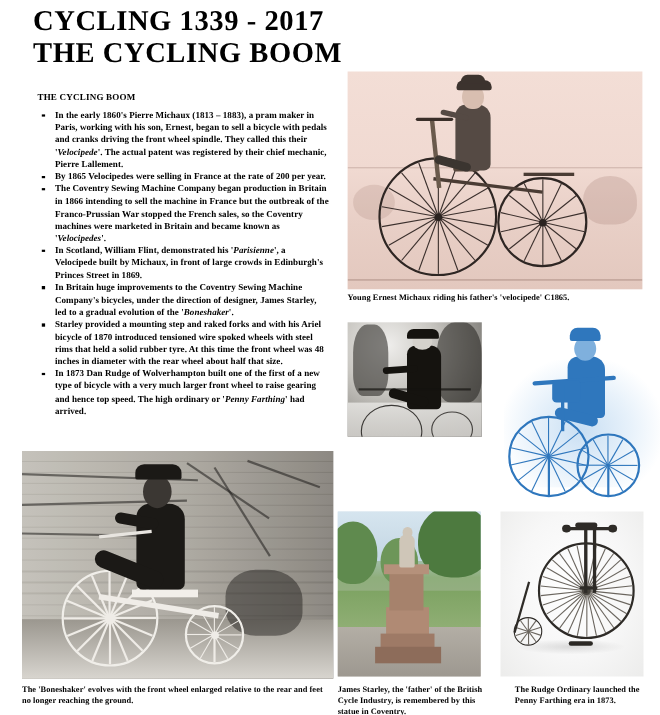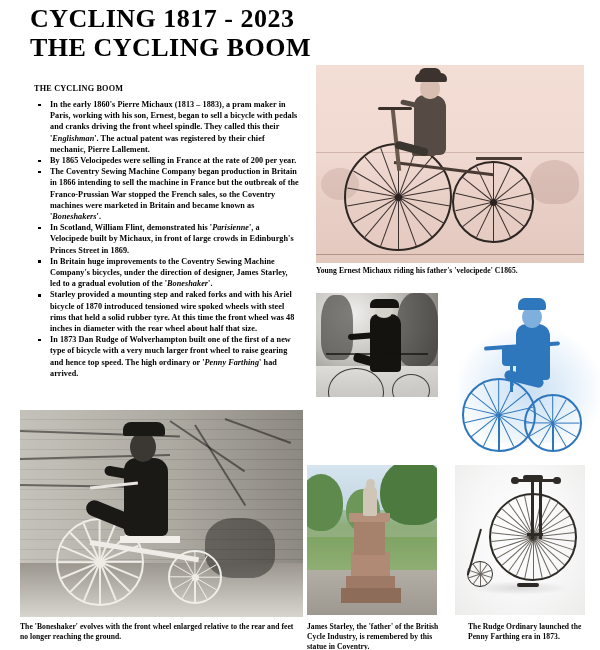--- a/index.html
+++ b/index.html
@@ -221,30 +221,30 @@
     position: absolute; border-radius: 50%;
     background: radial-gradient(ellipse, rgba(0,0,0,0.12), rgba(0,0,0,0) 70%);
   }
 </style>
 </head>
 <body>
 
 <div class="page">
 
   <div class="title-block">
-    <div class="title-line">CYCLING 1817 - 2023</div>
+    <div class="title-line">CYCLING 1339 - 2017</div>
     <div class="title-line">THE CYCLING BOOM</div>
   </div>
 
   <div class="text-col">
     <div class="subhead">THE CYCLING BOOM</div>
     <ul class="bullets">
-      <li>In the early 1860's Pierre Michaux (1813 – 1883), a pram maker in Paris, working with his son, Ernest, began to sell a bicycle with pedals and cranks driving the front wheel spindle.  They called this their '<span class="it">Englishman</span>'.  The actual patent was registered by their chief mechanic, Pierre Lallement.</li>
+      <li>In the early 1860's Pierre Michaux (1813 – 1883), a pram maker in Paris, working with his son, Ernest, began to sell a bicycle with pedals and cranks driving the front wheel spindle.  They called this their '<span class="it">Velocipede</span>'.  The actual patent was registered by their chief mechanic, Pierre Lallement.</li>
       <li>By 1865 Velocipedes were selling in France at the rate of 200 per year.</li>
-      <li>The Coventry Sewing Machine Company began production in Britain in 1866 intending to sell the machine in France but the outbreak of the Franco-Prussian War stopped the French sales, so the Coventry machines were marketed in Britain and became known as '<span class="it">Boneshakers</span>'.</li>
+      <li>The Coventry Sewing Machine Company began production in Britain in 1866 intending to sell the machine in France but the outbreak of the Franco-Prussian War stopped the French sales, so the Coventry machines were marketed in Britain and became known as '<span class="it">Velocipedes</span>'.</li>
       <li>In Scotland, William Flint, demonstrated his '<span class="it">Parisienne</span>', a Velocipede built by Michaux, in front of large crowds in Edinburgh's Princes Street in 1869.</li>
       <li>In Britain huge improvements to the Coventry Sewing Machine Company's bicycles, under the direction of designer, James Starley, led to a gradual evolution of the '<span class="it">Boneshaker</span>'.</li>
       <li>Starley provided a mounting step and raked forks and with his Ariel bicycle of 1870 introduced tensioned wire spoked wheels with steel rims that held a solid rubber tyre.  At this time the front wheel was 48 inches in diameter with the rear wheel about half that size.</li>
       <li>In 1873 Dan Rudge of Wolverhampton built one of the first of a new type of bicycle with a very much larger front wheel to raise gearing and hence top speed. The high ordinary or '<span class="it">Penny Farthing</span>' had arrived.</li>
     </ul>
   </div>
 
   <div class="img-frame" id="img-velocipede" aria-label="Sepia illustration of a young man riding a velocipede">
     <div class="velo-horizon"></div>
     <div class="velo-ground"></div>

